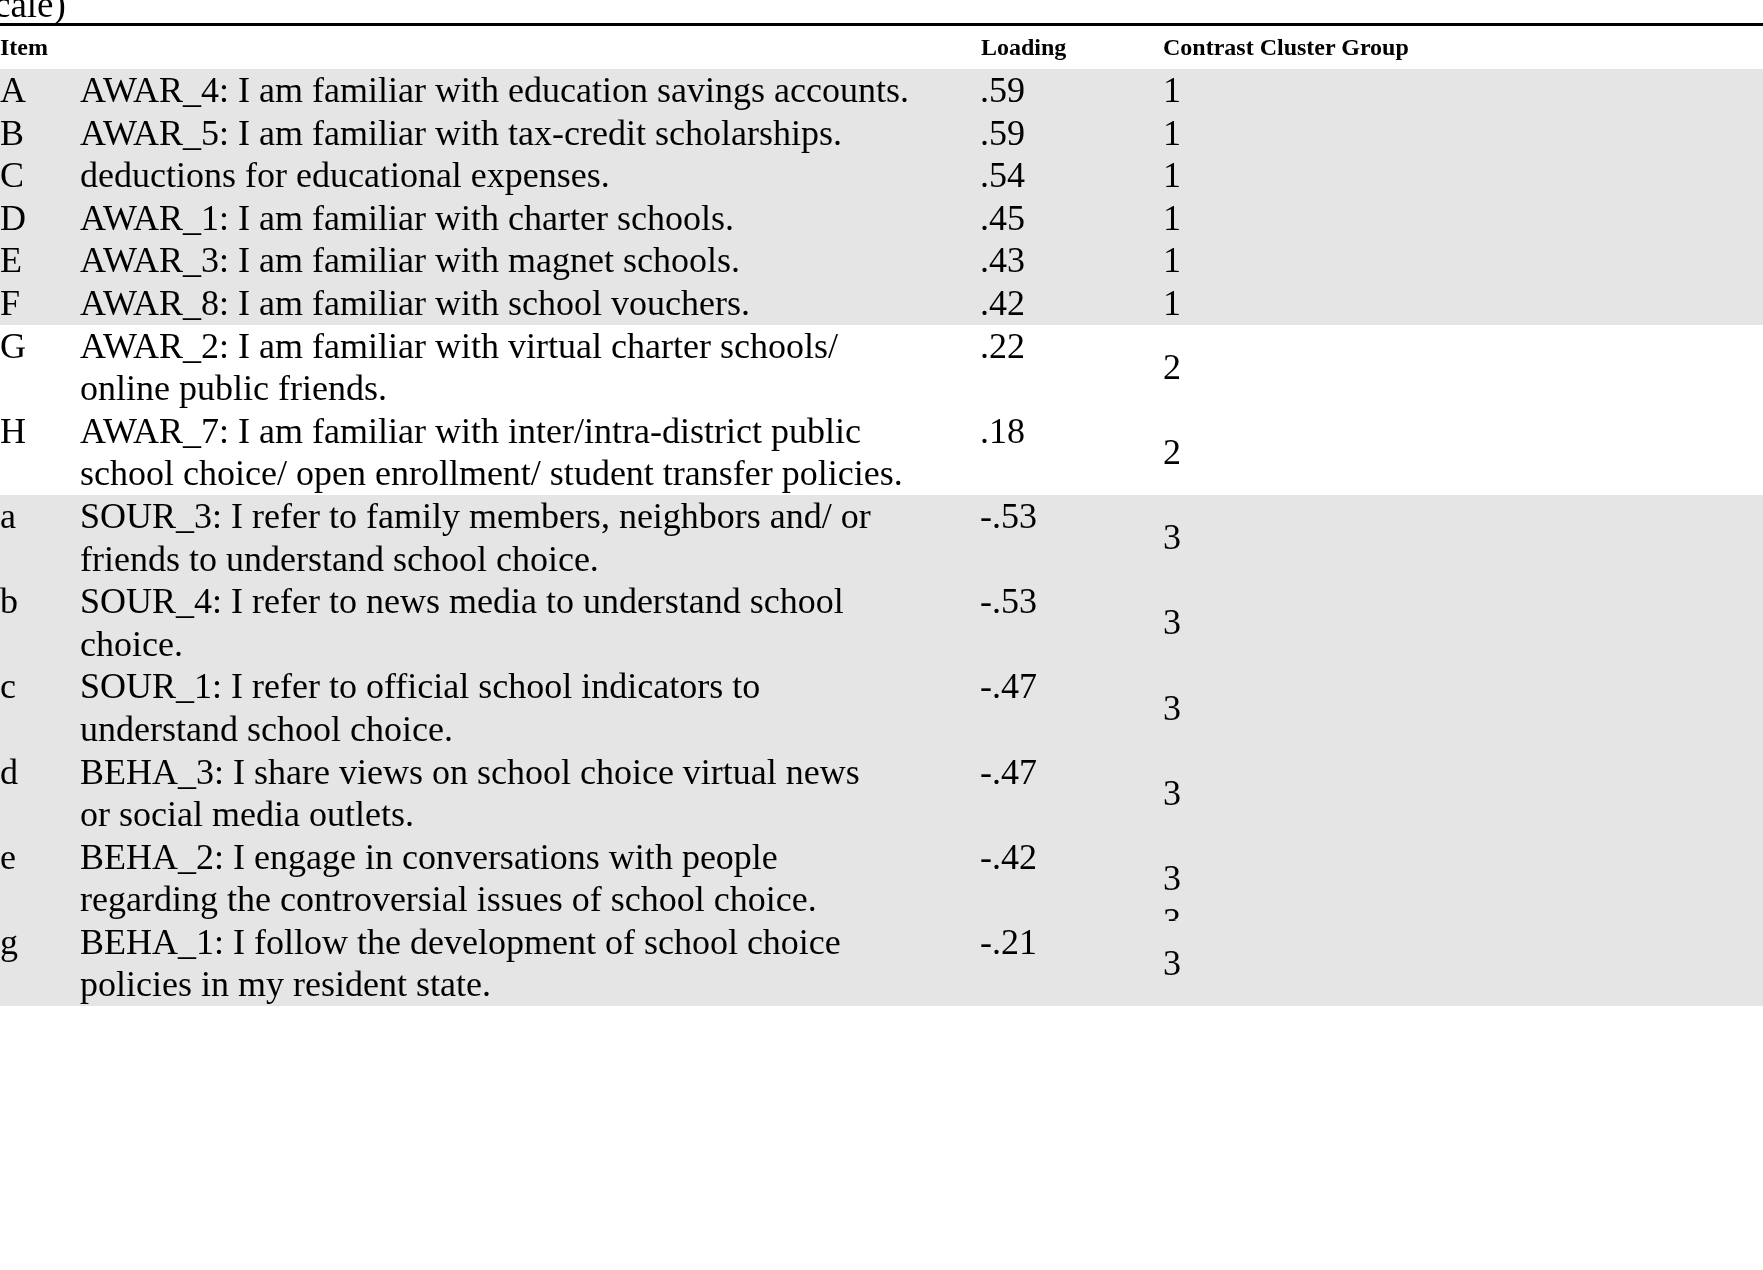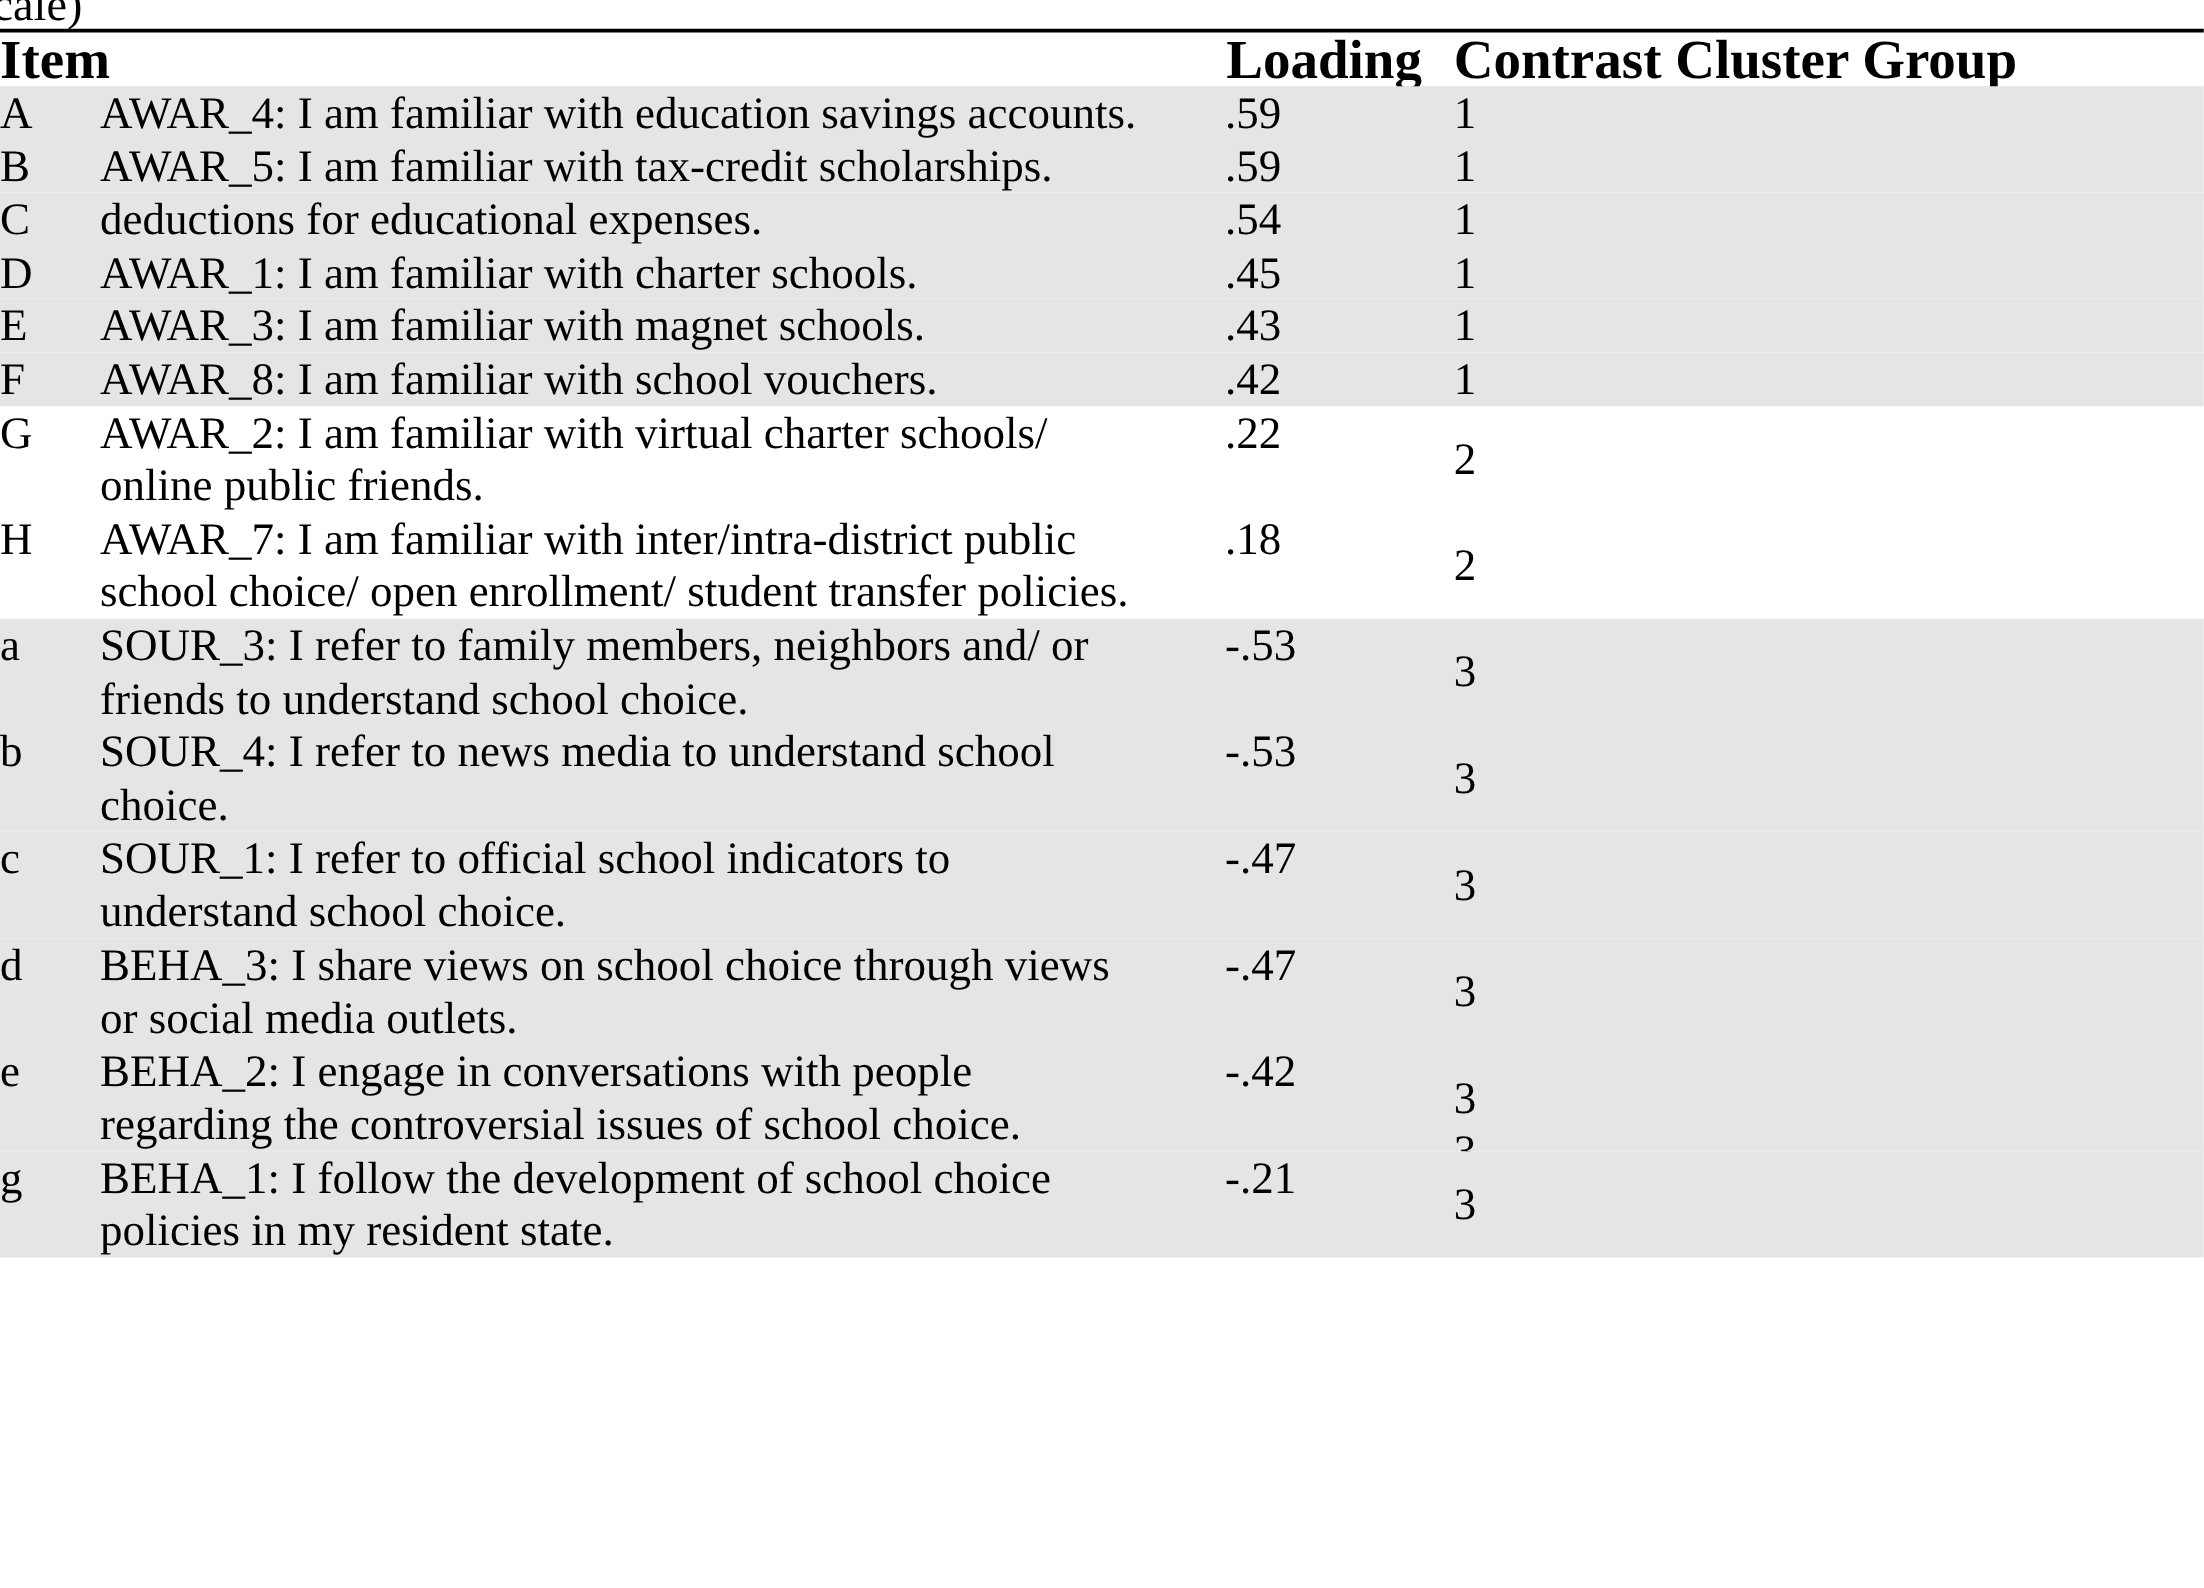--- a/index.html
+++ b/index.html
@@ -34,21 +34,21 @@
     .table {
       position: absolute;
       left: 0;
       top: 26px;
       width: 1763px;
     }
     .header-row {
       position: relative;
       height: 43px;
       font-weight: bold;
-      font-size: 44px;
+      font-size: 24px;
       line-height: 43px;
     }
     .header-row .h-item {
       position: absolute;
       left: 0;
       top: 0;
     }
     .header-row .h-loading {
       position: absolute;
       left: 981px;
@@ -199,21 +199,21 @@
         <div class="c-desc">
           <span class="desc-line">SOUR_1: I refer to official school indicators to</span>
           <span class="desc-line">understand school choice.</span>
         </div>
         <span class="c-loading">-.47</span>
         <span class="c-cluster">3</span>
       </div>
       <div class="row shaded">
         <span class="c-item">d</span>
         <div class="c-desc">
-          <span class="desc-line">BEHA_3: I share views on school choice through views</span>
+          <span class="desc-line">BEHA_3: I share views on school choice virtual news</span>
           <span class="desc-line">or social media outlets.</span>
         </div>
         <span class="c-loading">-.47</span>
         <span class="c-cluster">3</span>
       </div>
       <div class="row shaded">
         <span class="c-item">e</span>
         <div class="c-desc">
           <span class="desc-line">BEHA_2: I engage in conversations with people</span>
           <span class="desc-line">regarding the controversial issues of school choice.</span>

